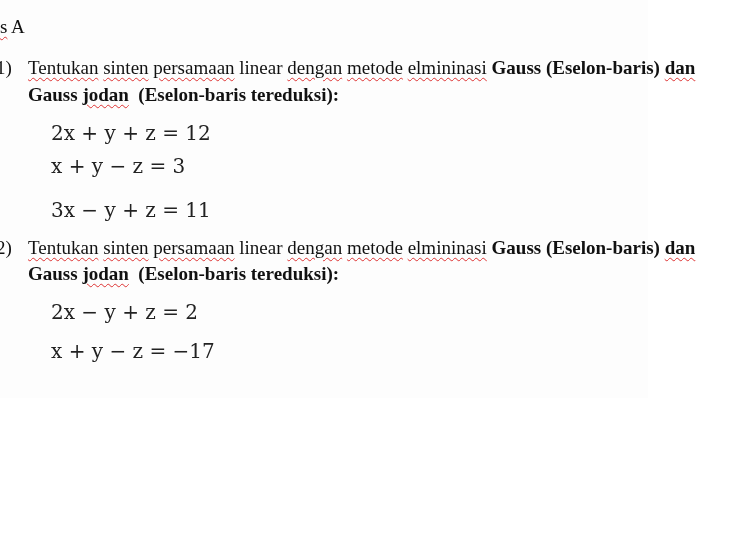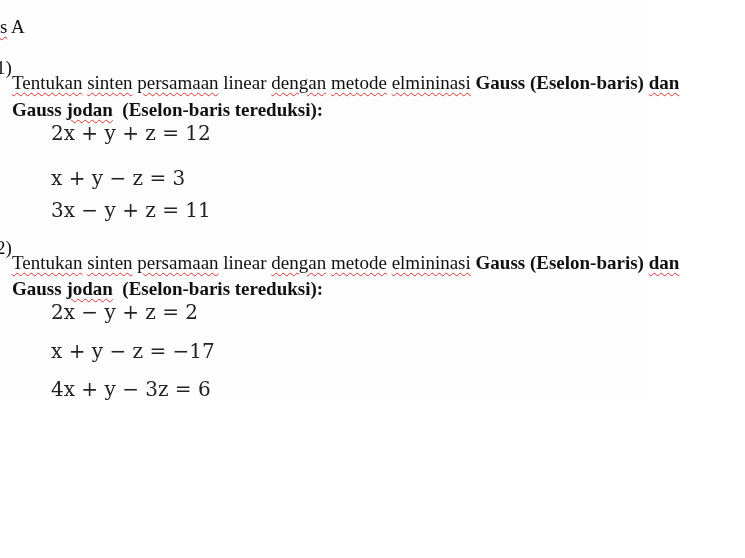--- a/index.html
+++ b/index.html
@@ -16,21 +16,21 @@
   }
   .heading {
     position: absolute; left: 0; top: 16px;
     font-size: 19px;
   }
   .spell { text-decoration: underline wavy #d33; text-decoration-thickness: 1px; text-underline-offset: 3px; }
   .item-line {
     position: absolute; left: 0; font-size: 19px; white-space: nowrap;
   }
   .num { position: absolute; left: -4px; }
-  .txt { position: absolute; left: 12px; margin-top: 15px; }
+  .txt { position: absolute; left: 28px; }
   b { font-weight: bold; }
   .eq {
     position: absolute; left: 51px;
     font-family: "DejaVu Serif", serif;
     font-size: 20px; white-space: nowrap; color: #222;
   }
 </style>
 </head>
 <body>
 
@@ -56,21 +56,21 @@
     </span>
   </div>
   <div class="item-line" style="top:84px;">
     <span class="txt">
       <b>Gauss</b>
       <b class="spell">jodan</b>&nbsp;
       <b>(Eselon-baris tereduksi):</b>
     </span>
   </div>
   <div class="eq" style="top:121px;">2x + y + z = 12</div>
-  <div class="eq" style="top:166px;">x + y − z = 3</div>
+  <div class="eq" style="top:154px;">x + y − z = 3</div>
   <div class="eq" style="top:198px;">3x − y + z = 11</div>
 
   <div class="item-line" style="top:237px;">
     <span class="num">2)</span>
     <span class="txt">
       <span class="spell">Tentukan</span>
       <span class="spell">sinten</span>
       <span class="spell">persamaan</span>
       <span>linear</span>
       <span class="spell">dengan</span>
@@ -82,14 +82,13 @@
   </div>
   <div class="item-line" style="top:263px;">
     <span class="txt">
       <b>Gauss</b>
       <b class="spell">jodan</b>&nbsp;
       <b>(Eselon-baris tereduksi):</b>
     </span>
   </div>
   <div class="eq" style="top:300px;text-align:right;">2x − y + z = 2</div>
   <div class="eq" style="top:339px;">x + y − z = −17</div>
-  <div class="eq" style="top:377px;">4x + y − 3z = 6</div>
 </div>
 
 </body></html>

